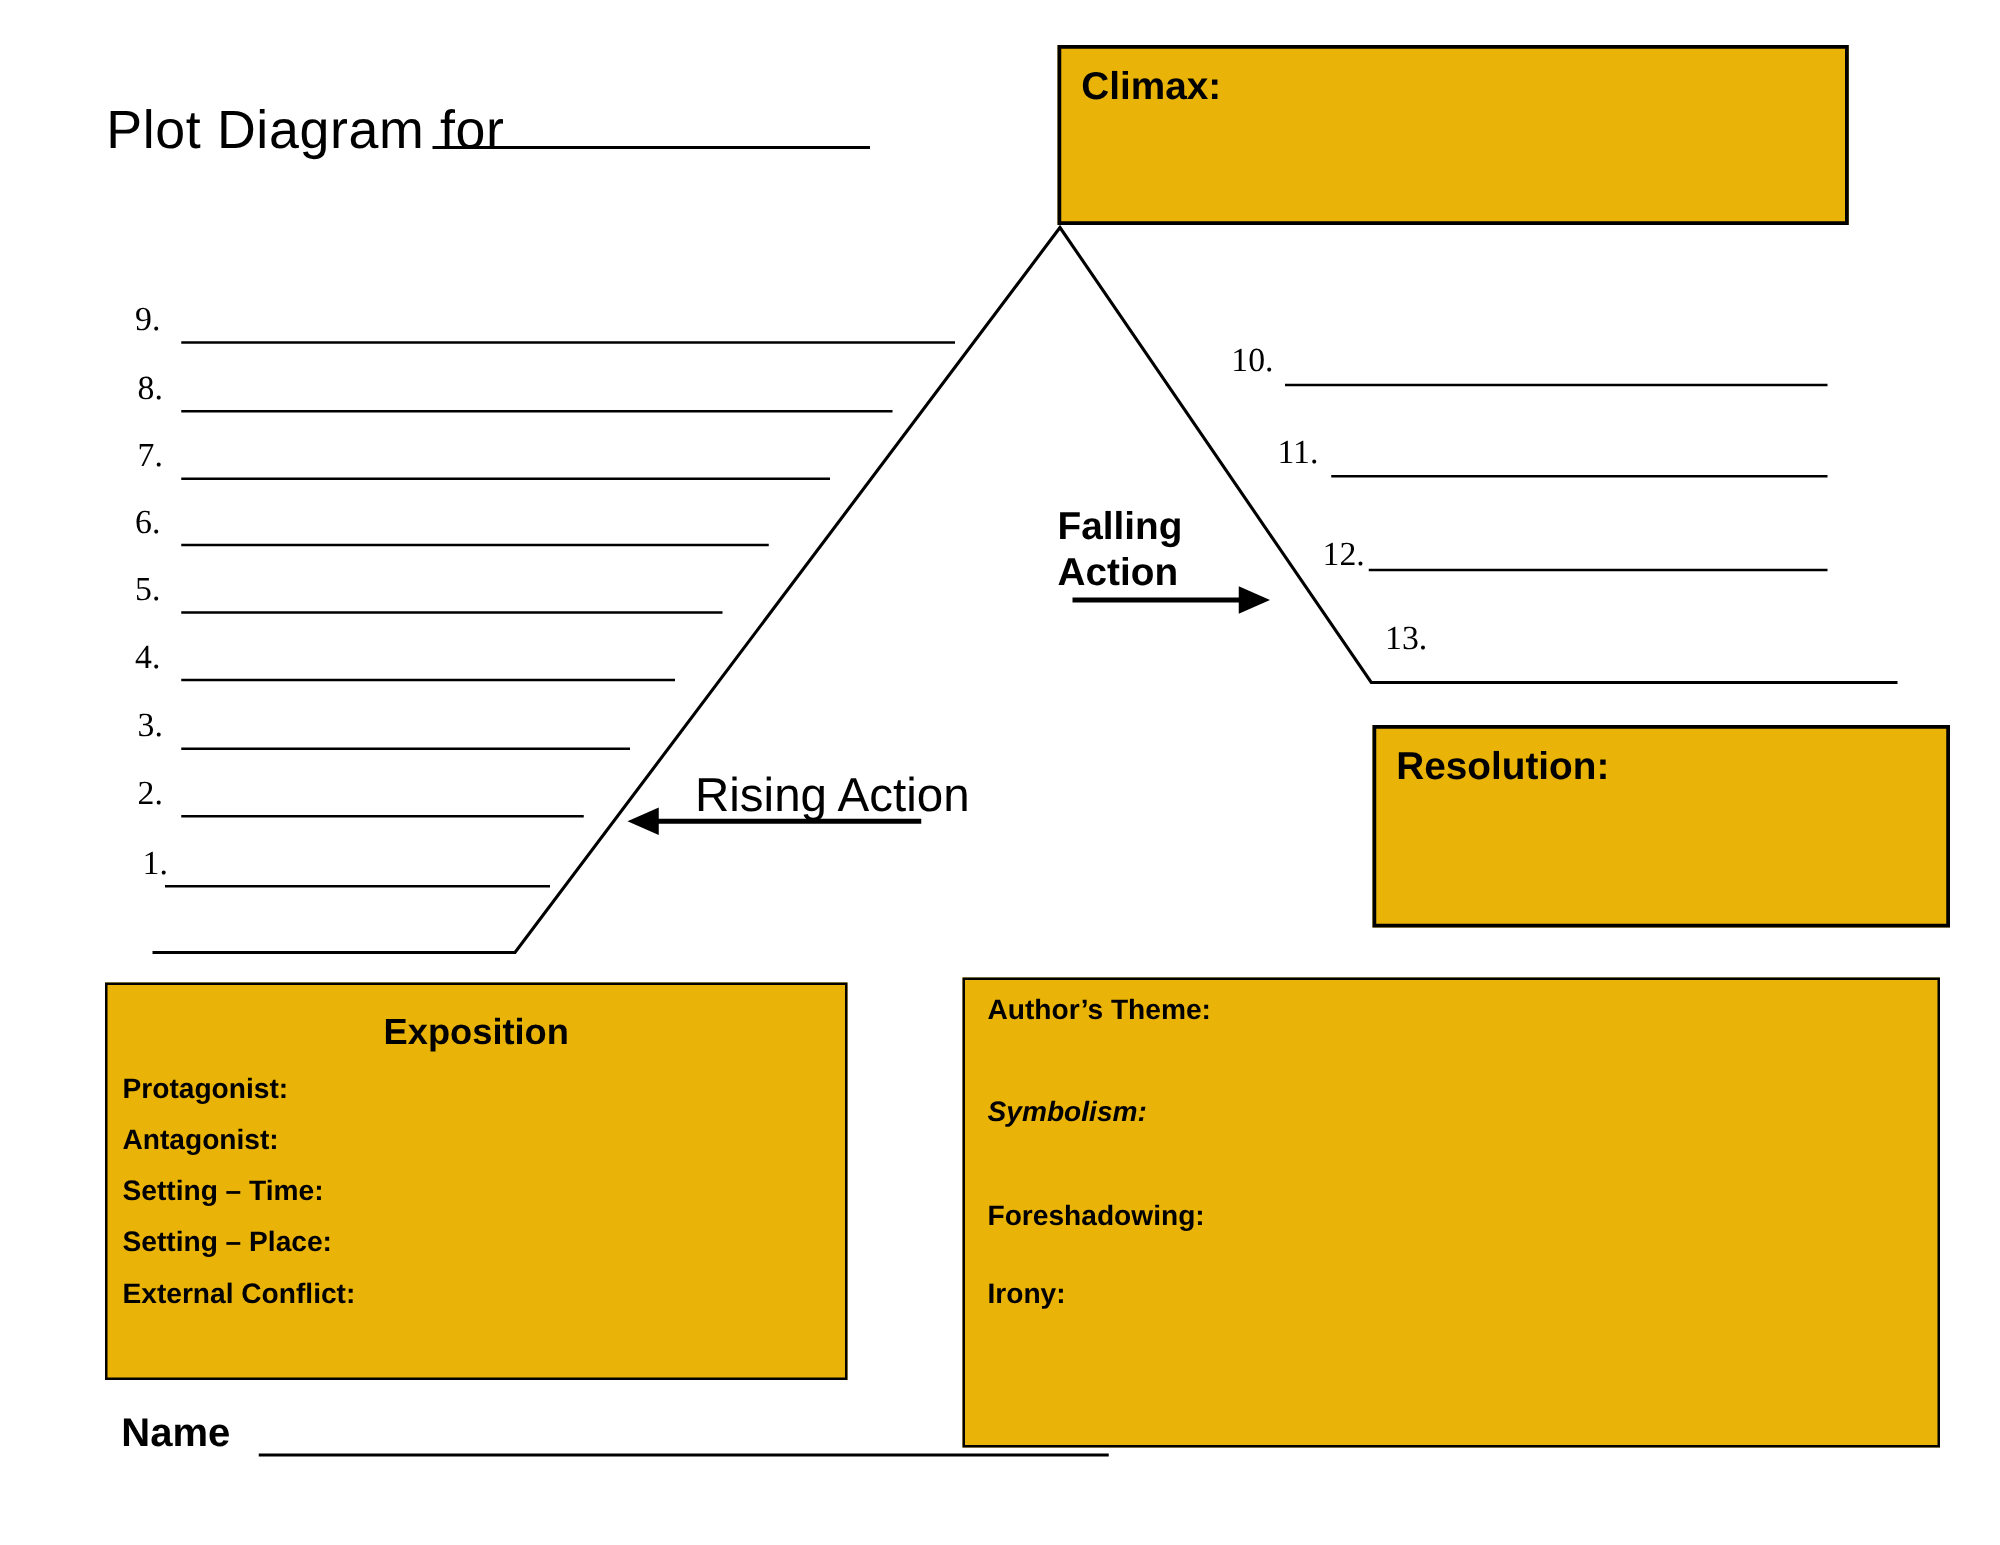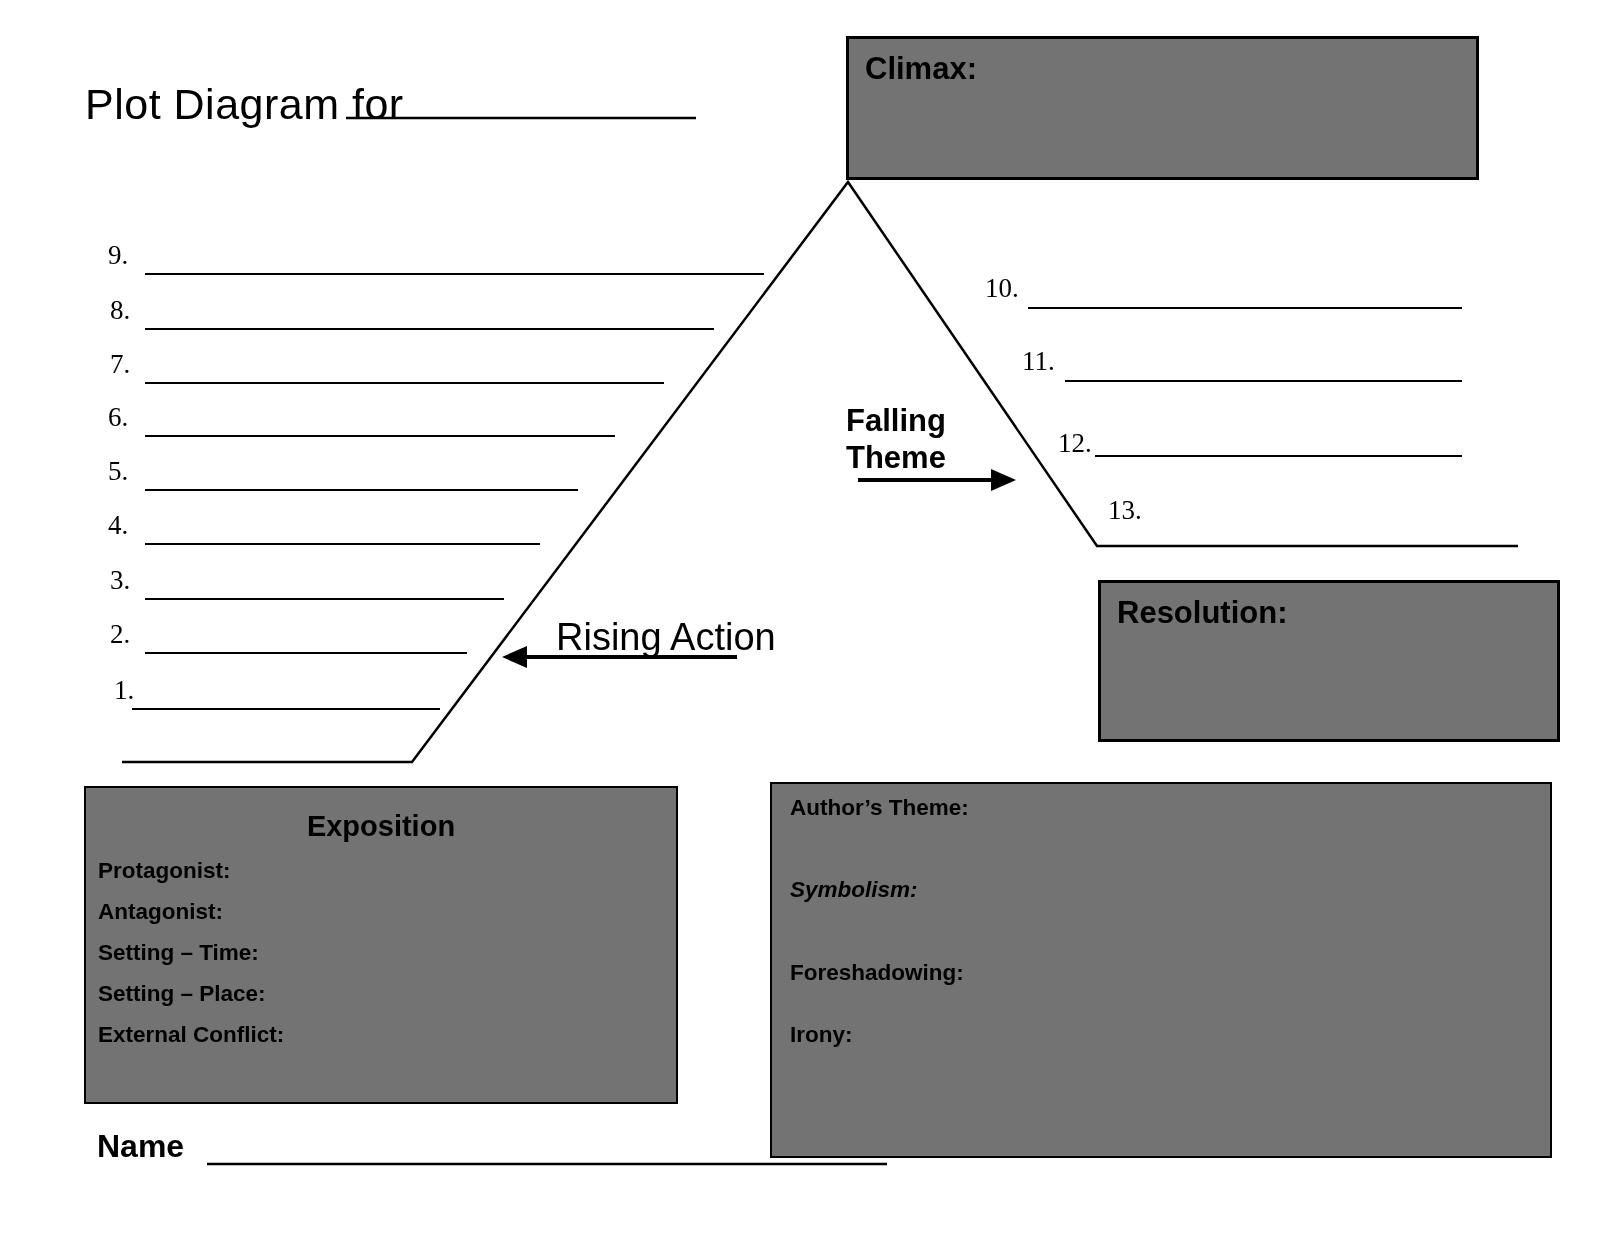--- a/index.html
+++ b/index.html
@@ -3,21 +3,21 @@
 <meta charset="utf-8">
 <style>
   html,body{margin:0;padding:0;background:#ffffff;}
   #page{
     position:relative;width:1600px;height:1236px;background:#ffffff;
     font-family:"Liberation Sans",sans-serif;color:#000;overflow:hidden;
   }
   #bg-svg{position:absolute;left:0;top:0;width:1600px;height:1236px;}
   .abs{position:absolute;}
   #page-title{left:85px;top:80px;font-size:43px;font-weight:normal;letter-spacing:0.5px;}
-  .box{position:absolute;border:3px solid #000;background:#737373;box-sizing:border-box;}
+  .box{position:absolute;border:3px solid #000;background:#eab308;box-sizing:border-box;}
   .box-thin{border-width:2.5px;}
   .box-label{font-weight:bold;font-size:31px;padding:12px 16px;display:block;}
   #climax-box{left:846px;top:36px;width:633px;height:144px;}
   #resolution-box{left:1098px;top:580px;width:462px;height:162px;}
   #exposition-box{left:84px;top:786px;width:594px;height:318px;}
   #theme-box{left:770px;top:782px;width:782px;height:376px;}
   #exposition-title{font-size:29px;font-weight:bold;text-align:center;margin-top:22px;}
   .expo-field{font-size:22.5px;font-weight:bold;padding-left:12px;line-height:41px;white-space:pre;}
   #expo-fields{margin-top:7px;}
   .theme-field{position:absolute;left:18px;font-size:22.5px;font-weight:bold;white-space:pre;}
@@ -55,21 +55,21 @@
 
   <div id="climax-box" class="box">
     <span class="box-label">Climax:</span>
   </div>
 
   <div id="resolution-box" class="box">
     <span class="box-label">Resolution:</span>
   </div>
 
   <div id="rising-label" class="abs">Rising Action</div>
-  <div id="falling-label" class="abs">Falling Theme</div>
+  <div id="falling-label" class="abs">Falling Action</div>
 
   <div id="rising-lines">
       <div class="numrow" style="top: 710px;">
         <span class="plot-num" style="left: 114px; bottom: 6px;">1.</span>
         <div class="blank-line" style="left: 132px; width: 308px;"></div>
       </div>
       <div class="numrow" style="top: 654px;">
         <span class="plot-num" style="left: 110px; bottom: 6px;">2.</span>
         <div class="blank-line" style="left: 145px; width: 322px;"></div>
       </div>

